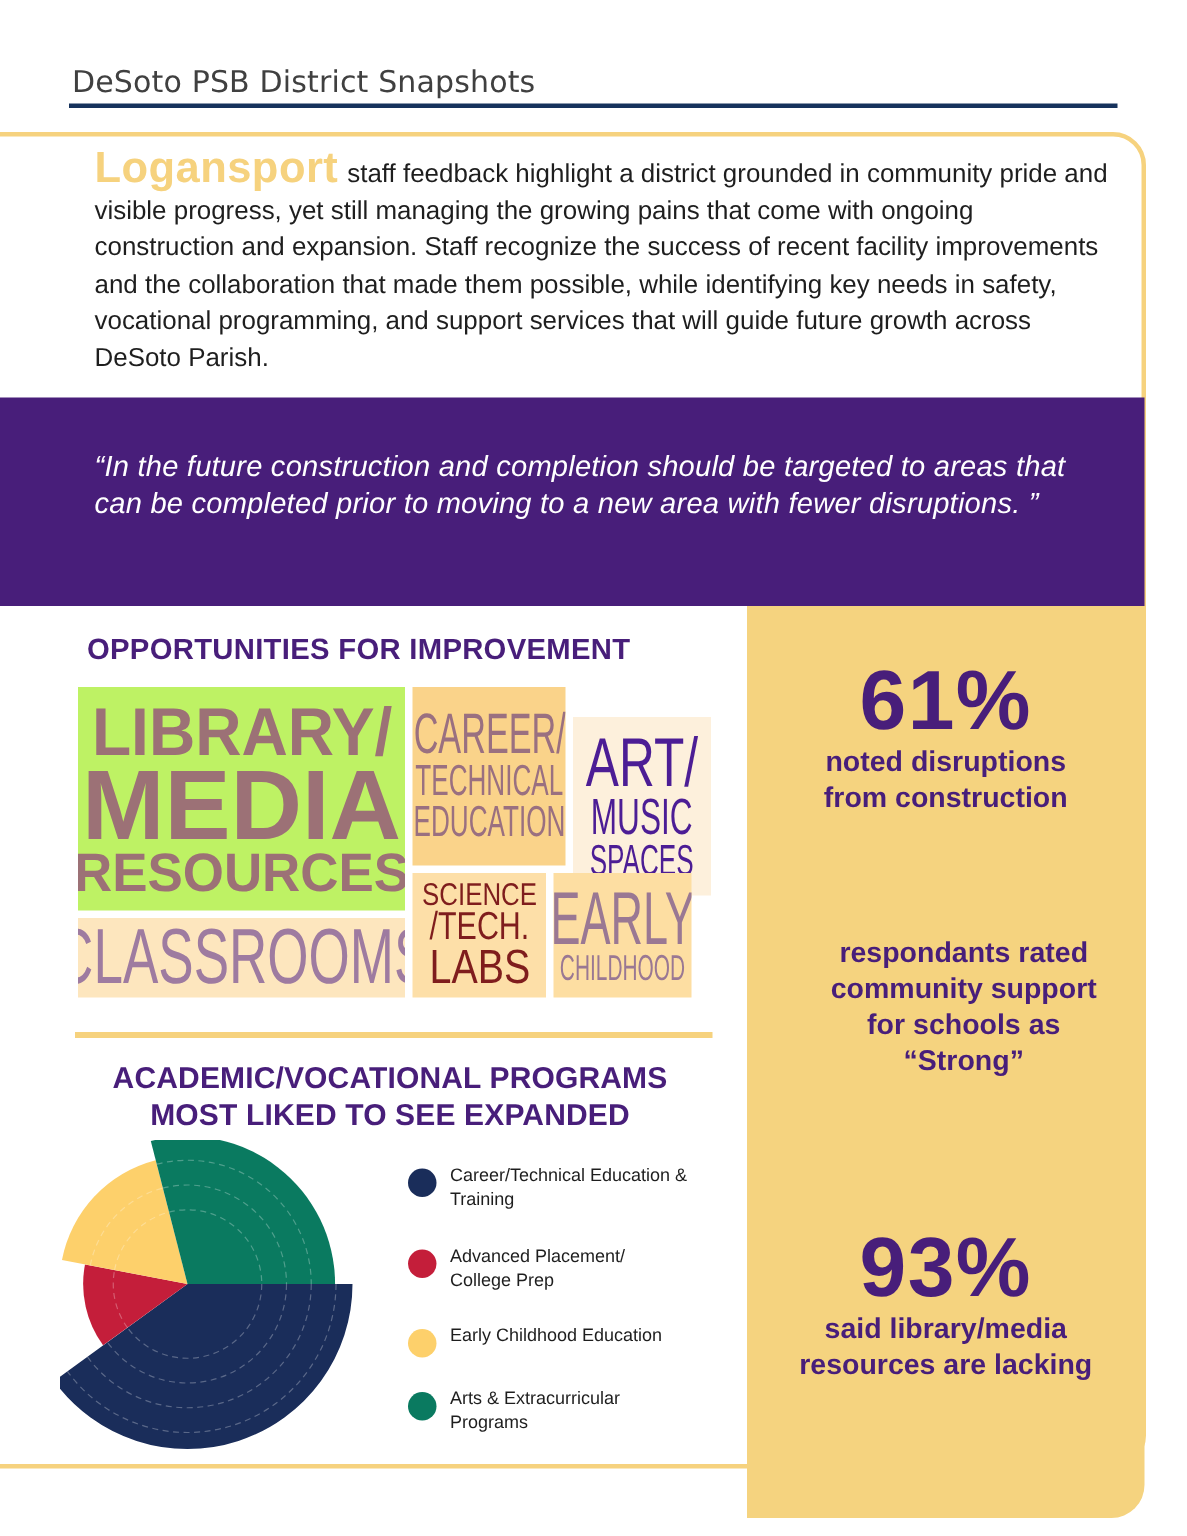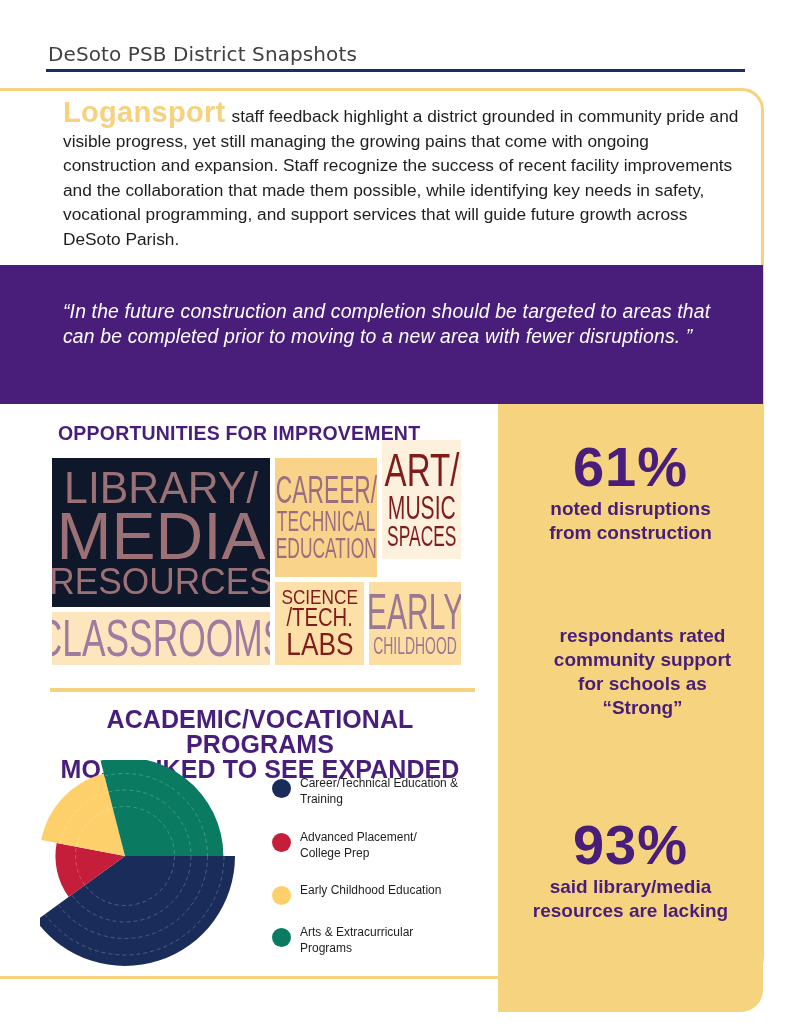--- a/index.html
+++ b/index.html
@@ -25,21 +25,21 @@
   .stat .desc b { font-weight:900; }
 
   #opp-title { left:58px; top:422px; font-size:19.5px; font-weight:bold; color:#481e7a; letter-spacing:0.2px; }
 
   .tile { position:absolute; display:flex; flex-direction:column; align-items:center; justify-content:center; overflow:hidden; text-align:center; font-family:"Liberation Sans", sans-serif; }
   .tile span { display:block; line-height:0.92; }
   .tile .cond { transform:scaleX(0.72); white-space:nowrap; }
 
   #divider { left:50px; top:688px; width:425px; height:4px; background:#f6d27e; }
 
-  #prog-title { left:40px; top:707px; width:440px; text-align:center; font-size:25px; font-weight:bold; color:#481e7a; line-height:25px; letter-spacing:0.1px; }
+  #prog-title { left:40px; top:707px; width:440px; text-align:center; font-size:20px; font-weight:bold; color:#481e7a; line-height:25px; letter-spacing:0.1px; }
 
   #chart { left:40px; top:760px; width:220px; height:215px; }
 
   .legend-item { position:absolute; left:272px; display:flex; align-items:flex-start; }
   .legend-dot { width:19px; height:19px; border-radius:50%; margin-right:9px; margin-top:4px; flex:none; }
   .legend-label { font-size:12px; line-height:16px; color:#1e1e1e; width:170px; }
 </style>
 </head>
 <body>
 
@@ -69,34 +69,34 @@
     <div class="desc">
       <div>said library/media</div>
       <div>resources are lacking</div>
     </div>
   </div>
 </div>
 
 <div id="opp-title" class="abs">OPPORTUNITIES FOR IMPROVEMENT</div>
 
 <div id="treemap">
-  <div class="tile" id="t0" style="left: 52px; top: 458px; width: 218px; height: 149px; background: #0f172a; color: rgb(156, 113, 118);">
+  <div class="tile" id="t0" style="left: 52px; top: 458px; width: 218px; height: 149px; background: #bef264; color: rgb(156, 113, 118); font-weight: bold;">
     <span class="cond" style="font-size:45px; transform:scaleX(0.95);">LIBRARY/</span>
     <span class="cond" style="font-size:66px; transform:scaleX(1.0); margin-top:-2px;">MEDIA</span>
     <span class="cond" style="font-size:36px; transform:scaleX(0.98); margin-top:-2px;">RESOURCES</span>
   </div>
   <div class="tile" id="t1" style="left: 52px; top: 612px; width: 218px; height: 53px; background: rgb(253, 230, 190); color: rgb(158, 123, 160);">
     <span class="cond" style="font-size:52px; transform:scaleX(0.68);">CLASSROOMS</span>
   </div>
   <div class="tile" id="t2" style="left: 275px; top: 458px; width: 102px; height: 119px; background: rgb(250, 211, 138); color: rgb(154, 112, 128);">
     <span class="cond" style="font-size:38px; transform:scaleX(0.6);">CAREER/</span>
     <span class="cond" style="font-size:29px; transform:scaleX(0.6);">TECHNICAL</span>
     <span class="cond" style="font-size:29px; transform:scaleX(0.6);">EDUCATION</span>
   </div>
-  <div class="tile" id="t3" style="left: 382px; top: 440px; width: 79px; height: 119px; background: rgb(253, 240, 220); color: #7f1d1d;">
+  <div class="tile" id="t3" style="left: 382px; top: 478px; width: 92px; height: 119px; background: rgb(253, 240, 220); color: #4c1d95;">
     <span class="cond" style="font-size:46px; transform:scaleX(0.72);">ART/</span>
     <span class="cond" style="font-size:34px; transform:scaleX(0.62);">MUSIC</span>
     <span class="cond" style="font-size:29px; transform:scaleX(0.6);">SPACES</span>
   </div>
   <div class="tile" id="t4" style="left: 275px; top: 582px; width: 89px; height: 83px; background: rgb(253, 223, 168); color: #7f1d1d;">
     <span class="cond" style="font-size:21px; transform:scaleX(0.82);">SCIENCE</span>
     <span class="cond" style="font-size:26px; transform:scaleX(0.78);">/TECH.</span>
     <span class="cond" style="font-size:32px; transform:scaleX(0.82);">LABS</span>
   </div>
   <div class="tile" id="t5" style="left: 369px; top: 582px; width: 92px; height: 83px; background: rgb(253, 222, 162); color: rgb(154, 120, 147);">

